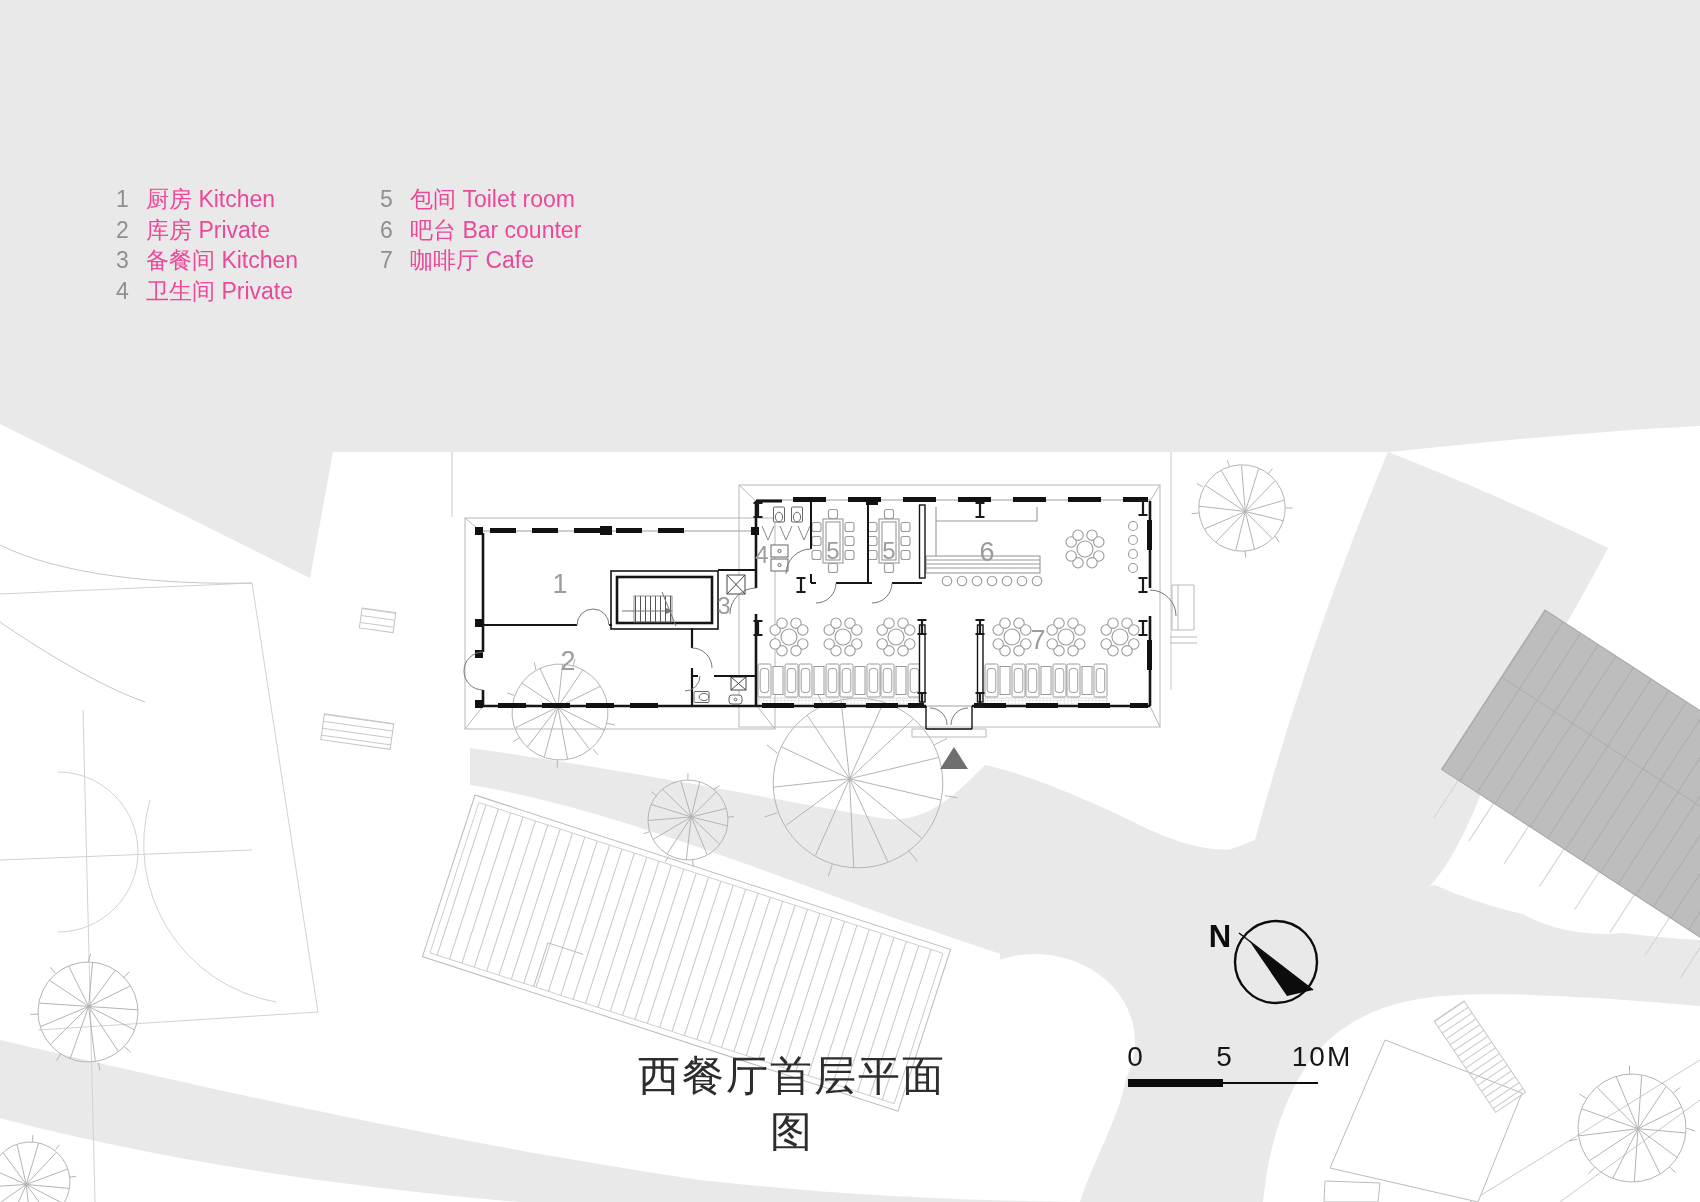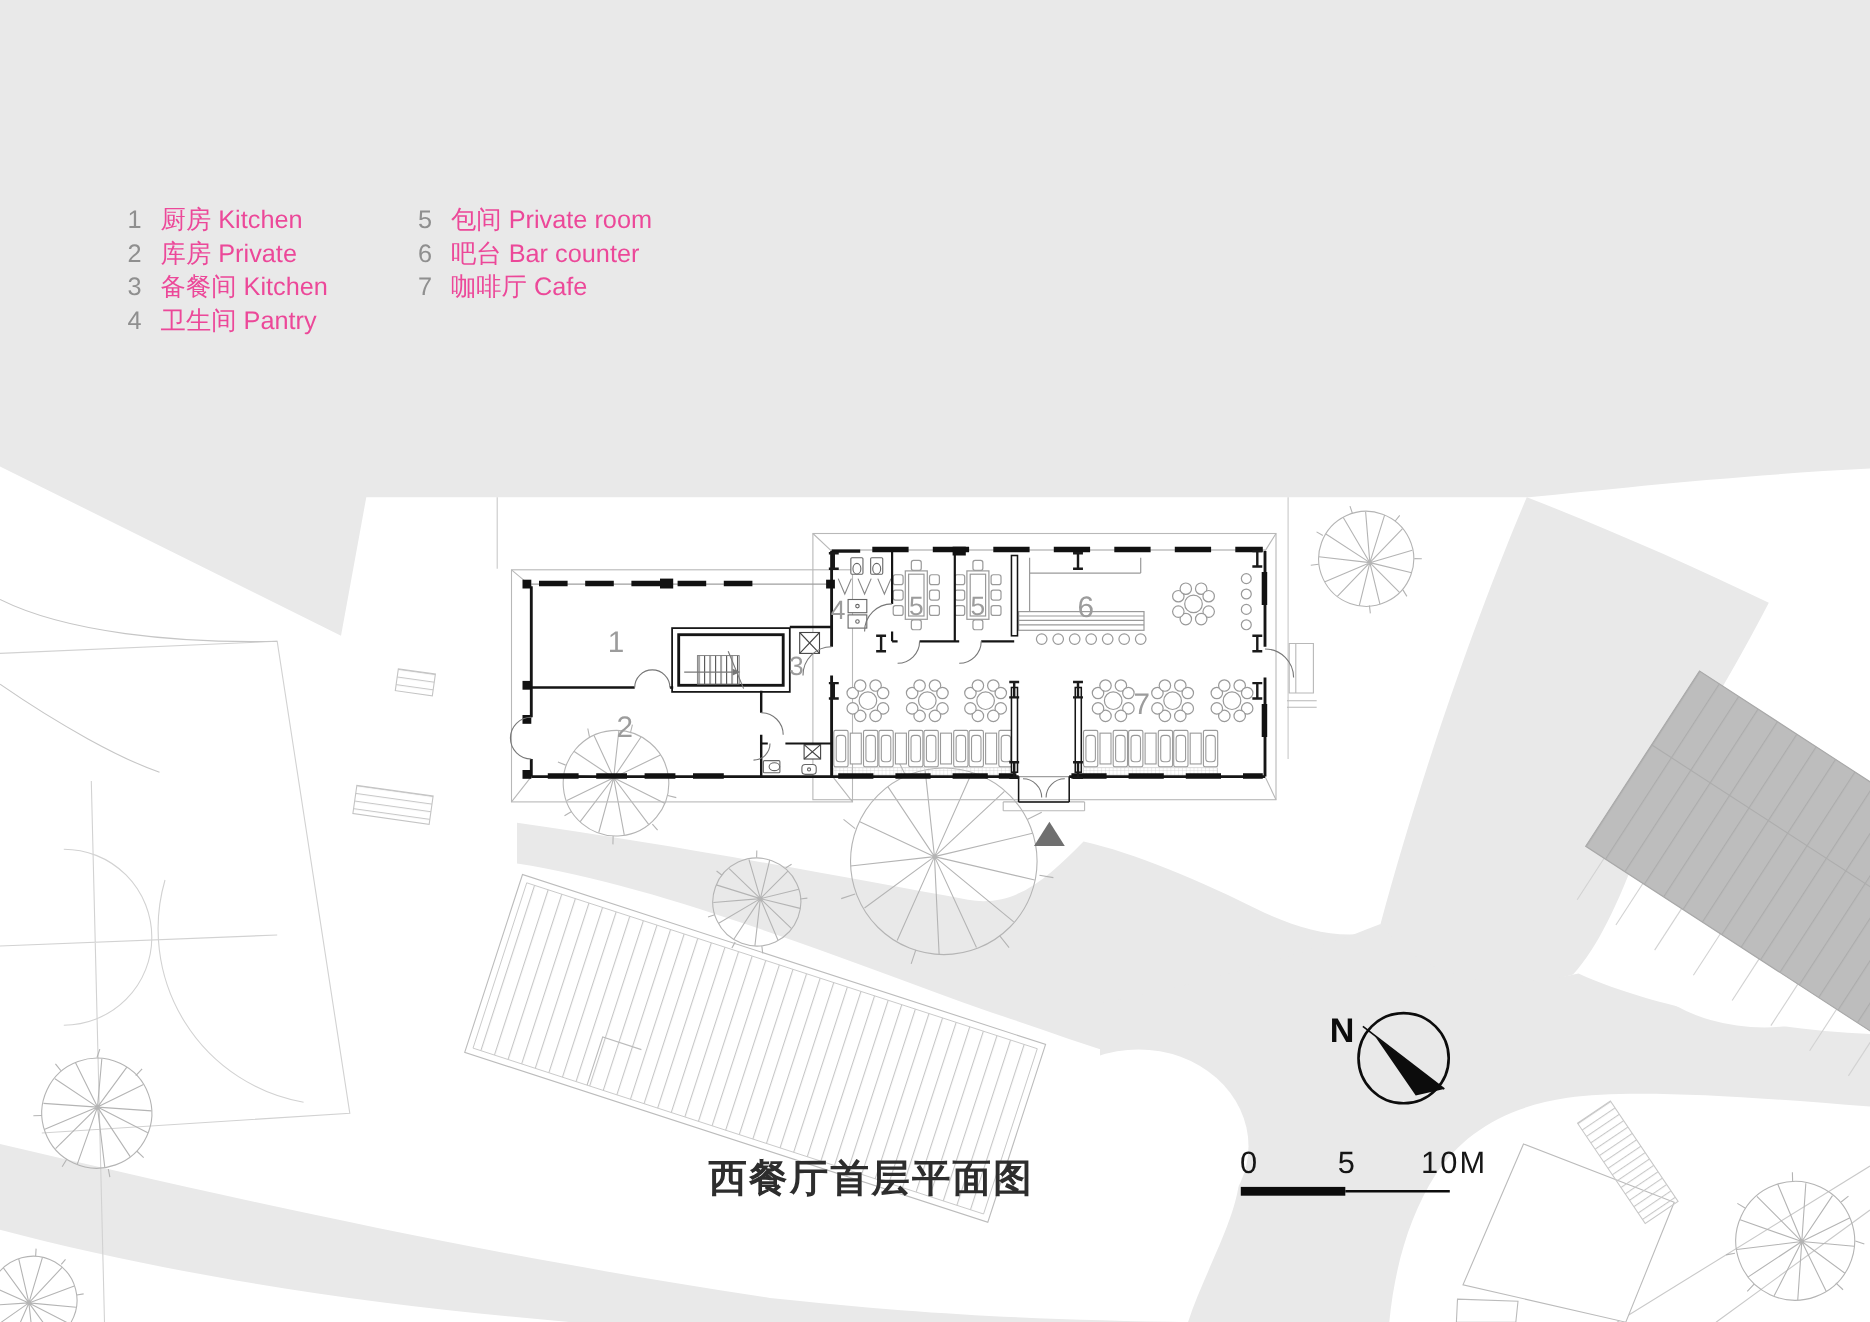--- a/index.html
+++ b/index.html
@@ -7,21 +7,21 @@
          font-family:"Liberation Sans", sans-serif;}
   #site{position:absolute;left:0;top:0;}
   .legend{position:absolute;left:116px;top:184px;font-size:23px;color:#3a3a3a;}
   .legend .col{position:absolute;top:0;white-space:nowrap;}
   .legend .col.c1{left:0;}
   .legend .col.c2{left:264px;}
   .legend .row{height:30.5px;line-height:30.5px;}
   .legend .lnum{display:inline-block;width:30px;color:#8f8f8f;}
   .legend .ltxt{color:#ec4899;}
   .title-zh{position:absolute;left:620px;top:1048px;width:344px;text-align:center;
-            font-size:35px;font-weight:700;letter-spacing:2px;color:#2d2d2d;}
+            font-size:42px;font-weight:400;letter-spacing:2px;color:#2d2d2d;}
 </style>
 </head>
 <body>
 
 <div id="stage">
 
 <svg id="site" width="1700" height="1202" viewBox="0 0 1700 1202" xmlns="http://www.w3.org/2000/svg">
   <defs>
     <pattern id="fl" width="3.5" height="3.5" patternUnits="userSpaceOnUse">
       <path d="M0,0H3.5M0,0V3.5" stroke="#c9c9c9" stroke-width="0.6"></path>
@@ -356,24 +356,24 @@
     <rect x="1128" y="1079" width="95" height="8" fill="#0c0c0c"></rect>
     <line x1="1223" y1="1083" x2="1318" y2="1083" stroke="#0c0c0c" stroke-width="2.2"></line>
   </g>
 </svg>
 
   <div class="legend">
     <div class="col c1">
       <div class="row"><span class="lnum">1</span><span class="ltxt">厨房 Kitchen</span></div>
       <div class="row"><span class="lnum">2</span><span class="ltxt">库房 Private</span></div>
       <div class="row"><span class="lnum">3</span><span class="ltxt">备餐间 Kitchen</span></div>
-      <div class="row"><span class="lnum">4</span><span class="ltxt">卫生间 Pantry</span></div>
+      <div class="row"><span class="lnum">4</span><span class="ltxt">卫生间 Private</span></div>
     </div>
     <div class="col c2">
-      <div class="row"><span class="lnum">5</span><span class="ltxt">包间 Private room</span></div>
+      <div class="row"><span class="lnum">5</span><span class="ltxt">包间 Toilet room</span></div>
       <div class="row"><span class="lnum">6</span><span class="ltxt">吧台 Bar counter</span></div>
       <div class="row"><span class="lnum">7</span><span class="ltxt">咖啡厅 Cafe</span></div>
     </div>
   </div>
 
   <div class="title-zh">西餐厅首层平面图</div>
 
 </div>
 
 </body></html>

